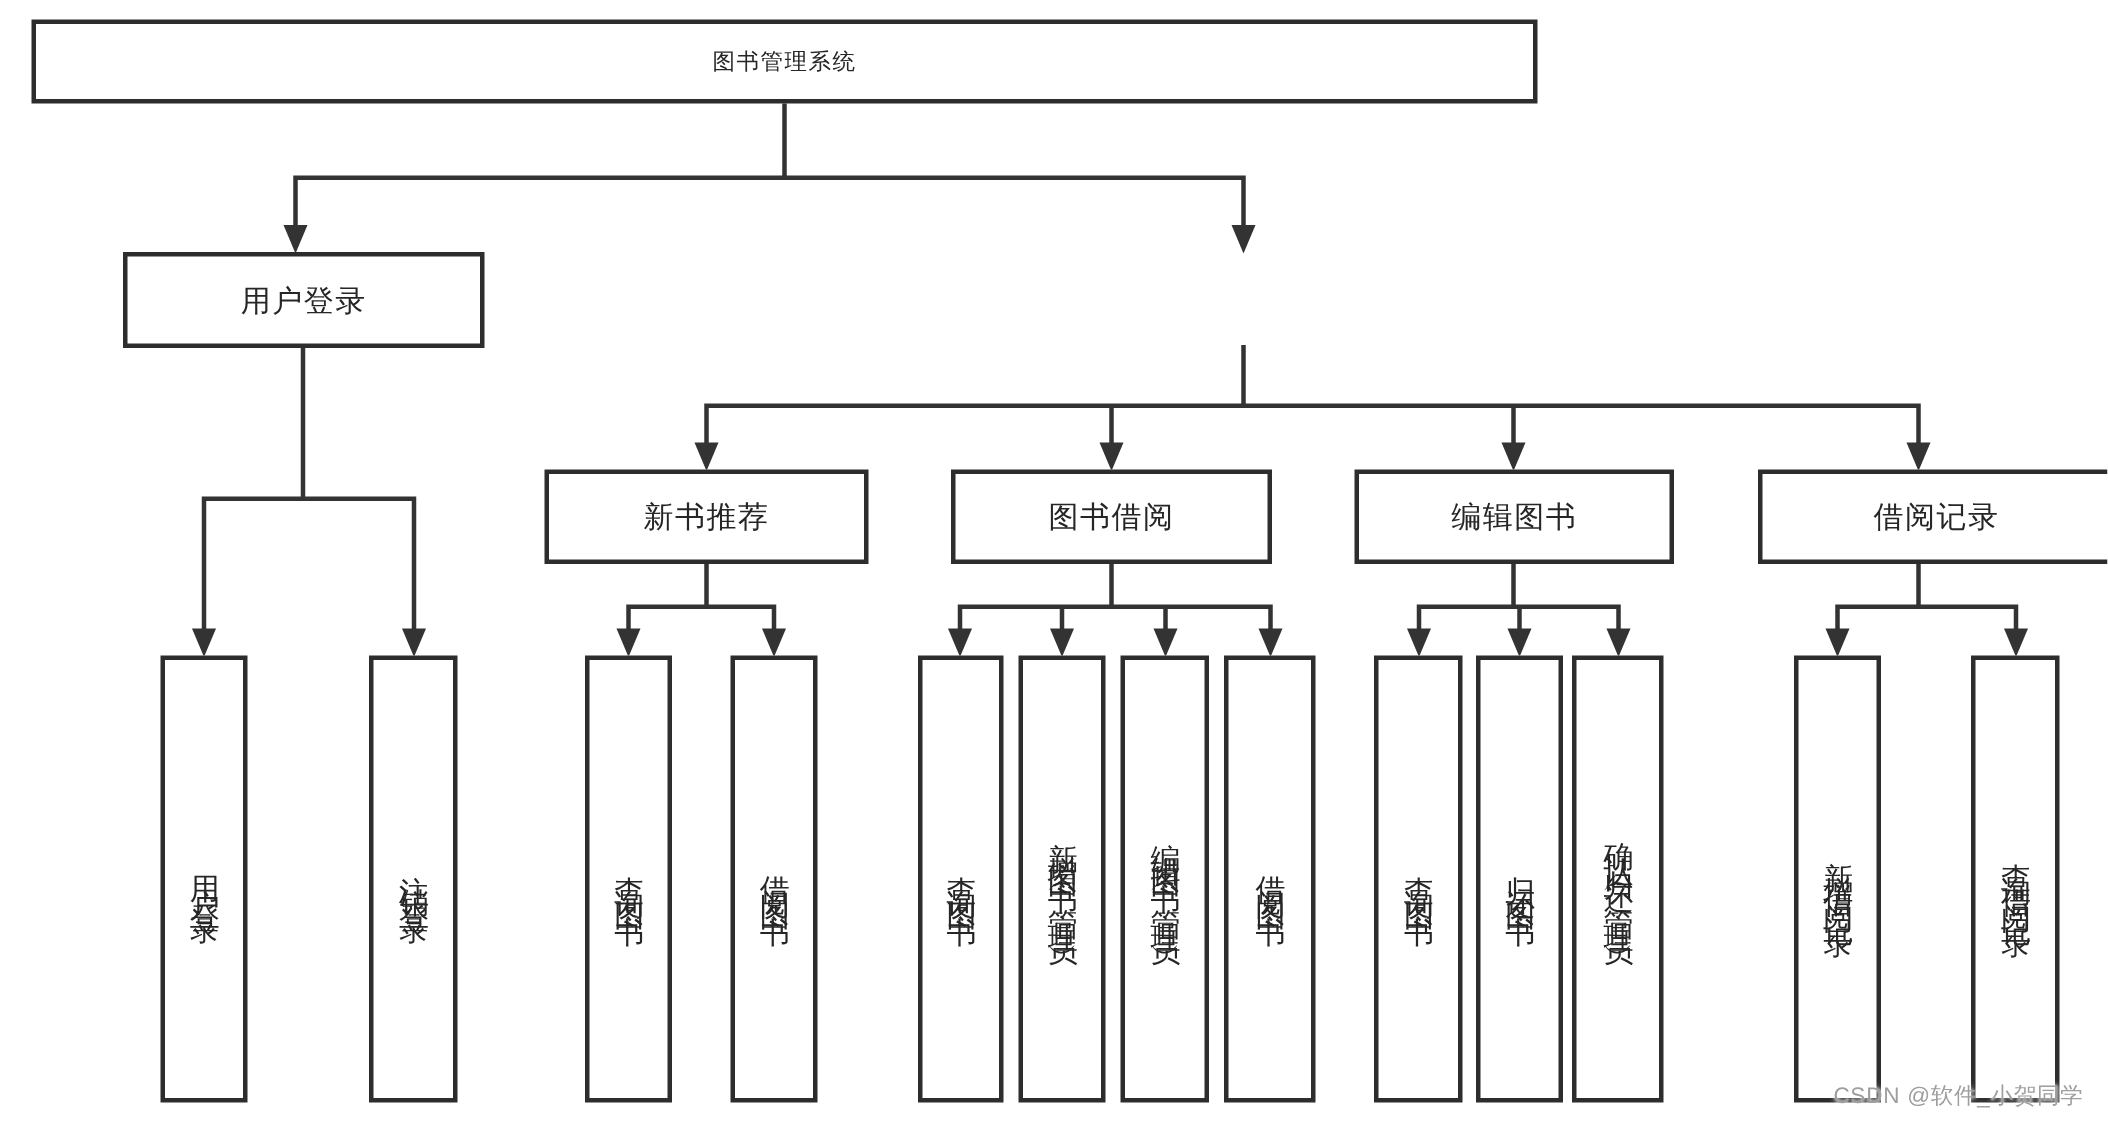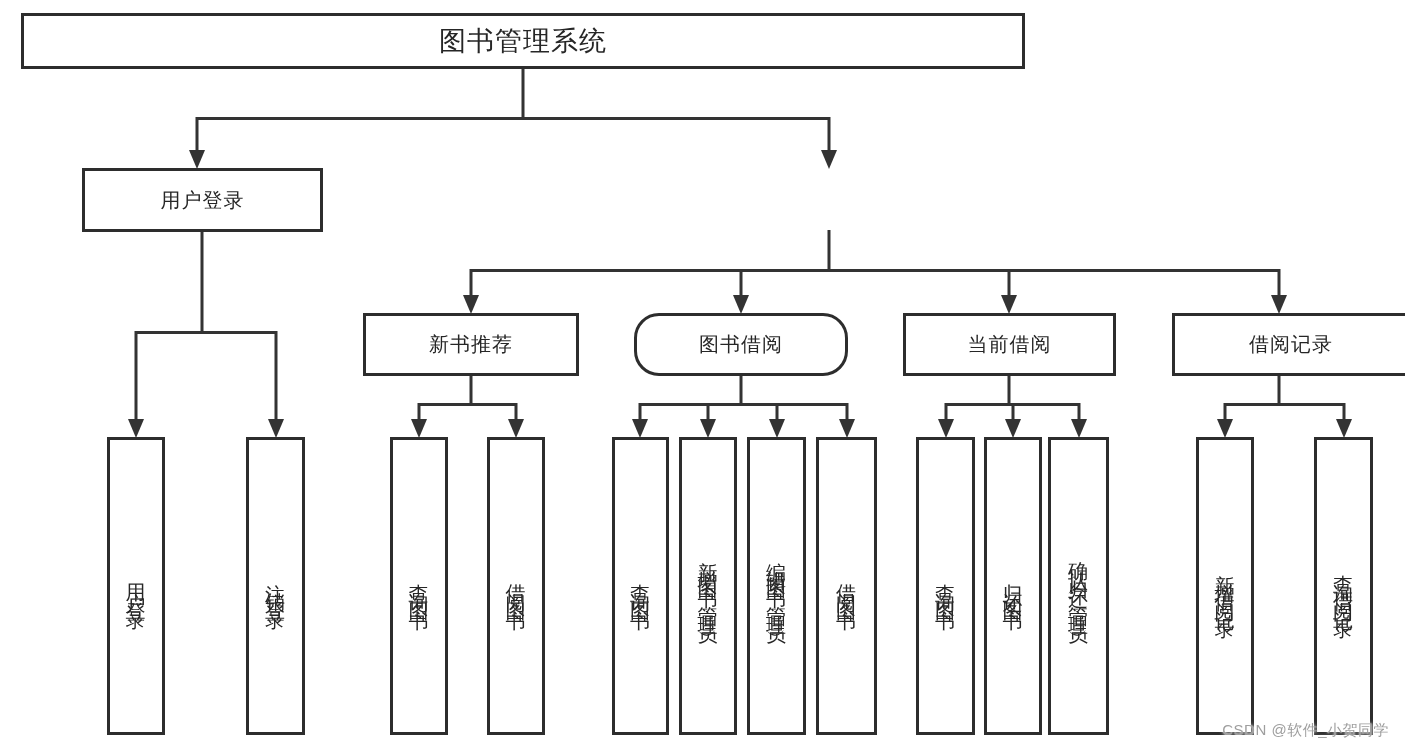--- a/index.html
+++ b/index.html
@@ -33,21 +33,21 @@
     border: 3px solid var(--border);
     background: var(--bg);
     display: flex;
     align-items: center;
     justify-content: center;
     font-size: 20px;
     letter-spacing: 1px;
     color: var(--text);
     text-align: center;
   }
-  .box.root-box { font-size: 27px; }
+  .box.root-box { font-size: 15px; }
   .box.v {
     writing-mode: vertical-rl;
     text-orientation: mixed;
     letter-spacing: 0.45em;
     font-size: 20px;
     padding: 6px 0;
     line-height: 1;
   }
   .watermark {
     position: absolute;
@@ -114,22 +114,22 @@
       <polygon points="1217,419 1233,419 1225,438"></polygon>
       <polygon points="1336,419 1352,419 1344,438"></polygon>
     </g>
   </svg>
 
   <div class="box root-box" style="left:21px; top:13px; width:1004px; height:56px;">图书管理系统</div>
 
   <div class="box" style="left:82px; top:168px; width:241px; height:64px;">用户登录</div>
 
   <div class="box" style="left:363px; top:313px; width:216px; height:63px;">新书推荐</div>
-  <div class="box" style="left:634px; top:313px; width:214px; height:63px;border-radius:25px;">图书借阅</div>
-  <div class="box" style="left:903px; top:313px; width:213px; height:63px;">当前借阅</div>
+  <div class="box" style="left:634px; top:313px; width:214px; height:63px;">图书借阅</div>
+  <div class="box" style="left:903px; top:313px; width:213px; height:63px;">编辑图书</div>
   <div class="box" style="left:1172px; top:313px; width:238px; height:63px;">借阅记录</div>
 
   <div class="box v" style="left:107px; top:437px; width:58px; height:298px;">用户登录</div>
   <div class="box v" style="left:246px; top:437px; width:59px; height:298px;">注销登录</div>
 
   <div class="box v" style="left:390px; top:437px; width:58px; height:298px;">查询图书</div>
   <div class="box v" style="left:487px; top:437px; width:58px; height:298px;">借阅图书</div>
 
   <div class="box v" style="left:612px; top:437px; width:57px; height:298px;">查询图书</div>
   <div class="box v" style="left:679px; top:437px; width:58px; height:298px;">新增图书（管理员）</div>

